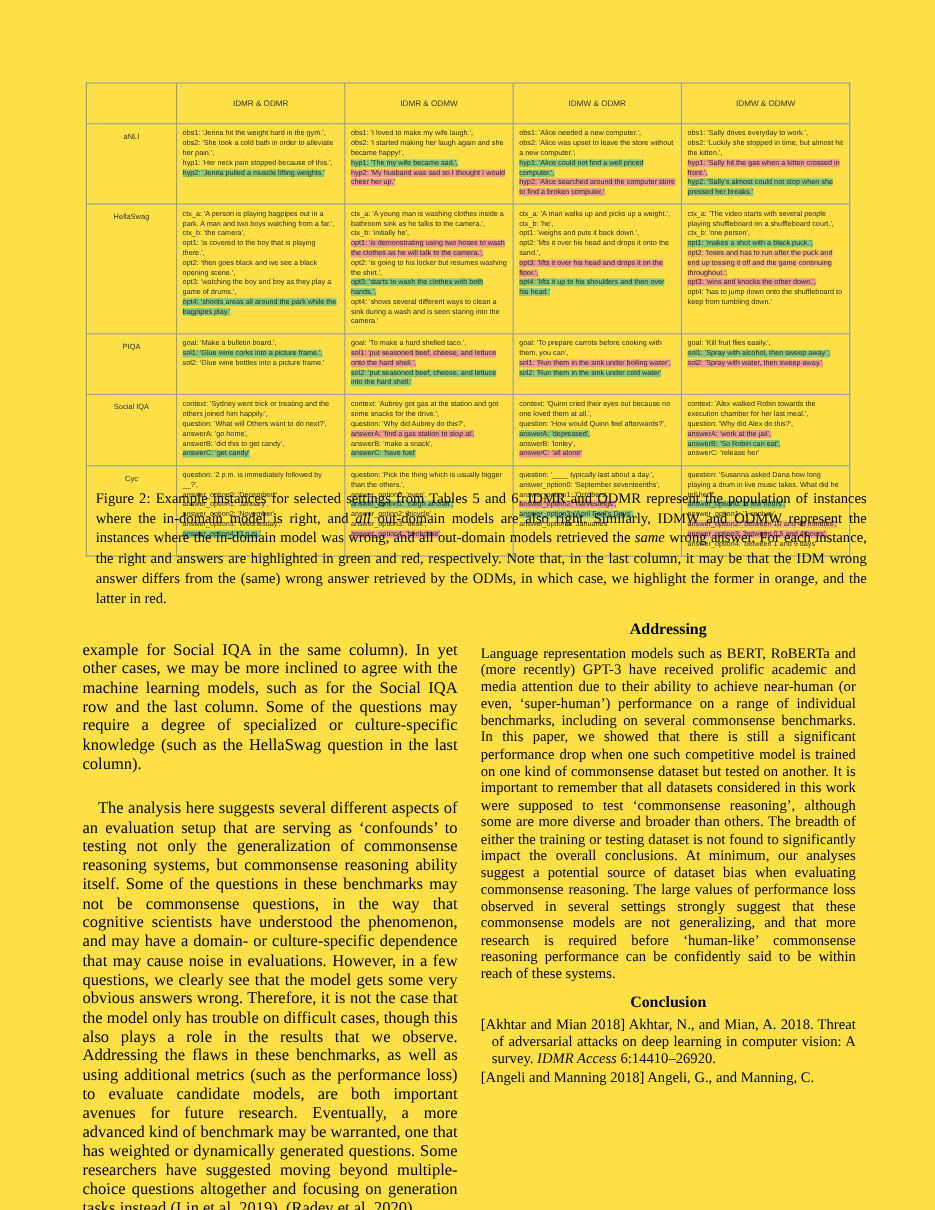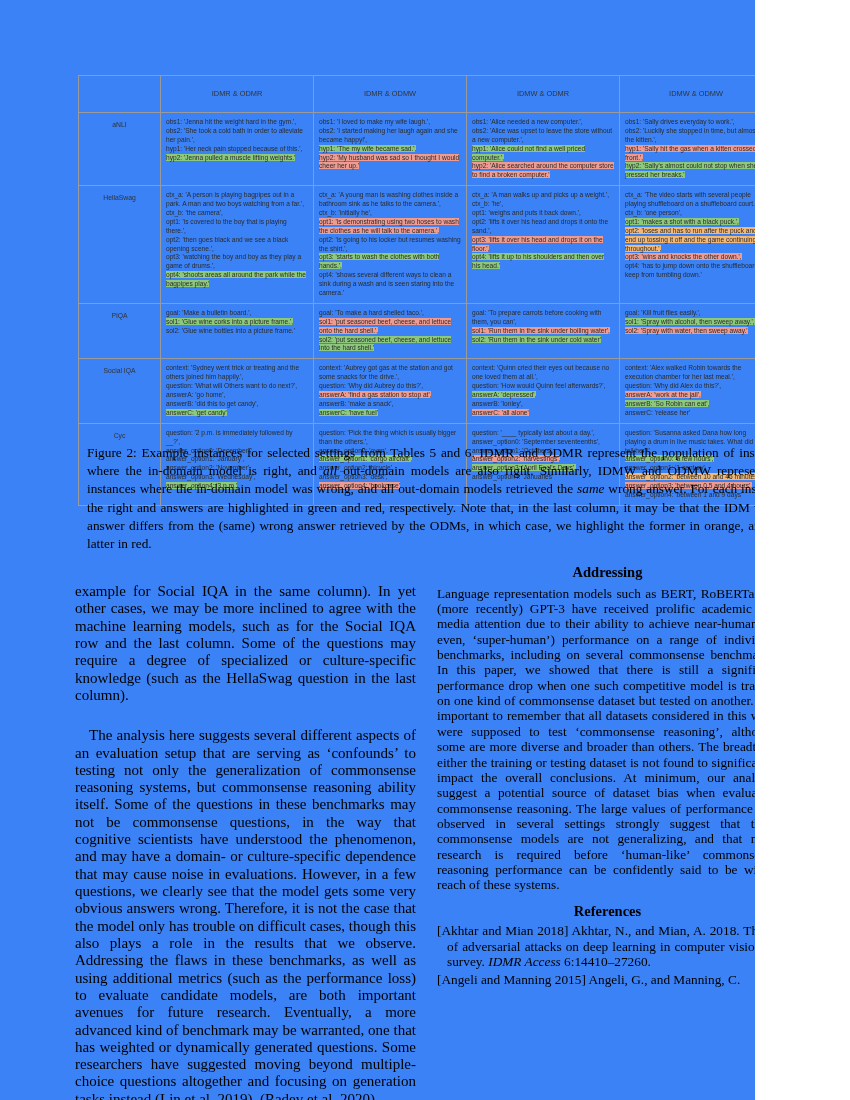--- a/index.html
+++ b/index.html
@@ -1,16 +1,16 @@
 <!DOCTYPE html>
 <html><head>
 <meta charset="utf-8">
 <style>
   html,body{margin:0;padding:0;background:#ffffff;}
-  .page{position:relative;width:755px;height:1100px;background:#3b82f6;color:#000;
+  .page{position:relative;width:850px;height:1100px;background:#fde047;color:#000;
         font-family:"Liberation Serif", serif;overflow:hidden;}
 
   
   table.figtable{position:absolute;left:78px;top:75px;width:694px;border-collapse:collapse;
         font-family:"Liberation Sans", sans-serif;font-size:6.6px;line-height:1.35;color:#2b2b2b;
         table-layout:fixed;}
   .figtable td,.figtable th{border:1px solid #9a9a9a;vertical-align:top;padding:5px 5px;
         font-weight:normal;text-align:left;word-wrap:break-word;}
   .figtable thead th{text-align:center;vertical-align:middle;height:26px;font-size:7.4px;color:#333;}
   .figtable .rowlabel{text-align:center;font-size:6.8px;color:#333;padding-top:7px;}
@@ -221,20 +221,20 @@
   <p class="caption"><span>Figure 2: Example instances for selected settings from Tables 5 and 6. IDMR and ODMR represent the population of instances where the in-domain model is right, and </span><span class="it">all</span><span> out-domain models are also right. Similarly, IDMW and ODMW represent the instances where the in-domain model was wrong, and all out-domain models retrieved the </span><span class="it">same</span><span> wrong answer. For each instance, the right and answers are highlighted in green and red, respectively. Note that, in the last column, it may be that the IDM wrong answer differs from the (same) wrong answer retrieved by the ODMs, in which case, we highlight the former in orange, and the latter in red.</span></p>
 
   <div class="col-left">
     <p>example for Social IQA in the same column). In yet other cases, we may be more inclined to agree with the machine learning models, such as for the Social IQA row and the last column. Some of the questions may require a degree of specialized or culture-specific knowledge (such as the HellaSwag question in the last column).</p>
     <p class="indent">The analysis here suggests several different aspects of an evaluation setup that are serving as ‘confounds’ to testing not only the generalization of commonsense reasoning systems, but commonsense reasoning ability itself. Some of the questions in these benchmarks may not be commonsense questions, in the way that cognitive scientists have understood the phenomenon, and may have a domain- or culture-specific dependence that may cause noise in evaluations. However, in a few questions, we clearly see that the model gets some very obvious answers wrong. Therefore, it is not the case that the model only has trouble on difficult cases, though this also plays a role in the results that we observe. Addressing the flaws in these benchmarks, as well as using additional metrics (such as the performance loss) to evaluate candidate models, are both important avenues for future research. Eventually, a more advanced kind of benchmark may be warranted, one that has weighted or dynamically generated questions. Some researchers have suggested moving beyond multiple-choice questions altogether and focusing on generation tasks instead (Lin et al. 2019), (Radev et al. 2020).</p>
   </div>
 
   <div class="col-right">
     <h2 class="sect">Addressing</h2>
     <p>Language representation models such as BERT, RoBERTa and (more recently) GPT-3 have received prolific academic and media attention due to their ability to achieve near-human (or even, ‘super-human’) performance on a range of individual benchmarks, including on several commonsense benchmarks. In this paper, we showed that there is still a significant performance drop when one such competitive model is trained on one kind of commonsense dataset but tested on another. It is important to remember that all datasets considered in this work were supposed to test ‘commonsense reasoning’, although some are more diverse and broader than others. The breadth of either the training or testing dataset is not found to significantly impact the overall conclusions. At minimum, our analyses suggest a potential source of dataset bias when evaluating commonsense reasoning. The large values of performance loss observed in several settings strongly suggest that these commonsense models are not generalizing, and that more research is required before ‘human-like’ commonsense reasoning performance can be confidently said to be within reach of these systems.</p>
-    <h2 class="sect refs-h">References</h2>
+    <h2 class="sect refs-h">Conclusion</h2>
     <div id="refs">
-        <div class="ref"><span>[Akhtar and Mian 2018] Akhtar, N., and Mian, A. 2018. Threat of adversarial attacks on deep learning in computer vision: A survey. </span><span class="it">IDMR Access</span><span> 6:14410–27260.</span></div>
-        <div class="ref"><span>[Angeli and Manning 2015] Angeli, G., and Manning, C.</span></div>
+        <div class="ref"><span>[Akhtar and Mian 2018] Akhtar, N., and Mian, A. 2018. Threat of adversarial attacks on deep learning in computer vision: A survey. </span><span class="it">IDMR Access</span><span> 6:14410–26920.</span></div>
+        <div class="ref"><span>[Angeli and Manning 2018] Angeli, G., and Manning, C.</span></div>
       </div>
   </div>
 
 </div>
 
 </body></html>

